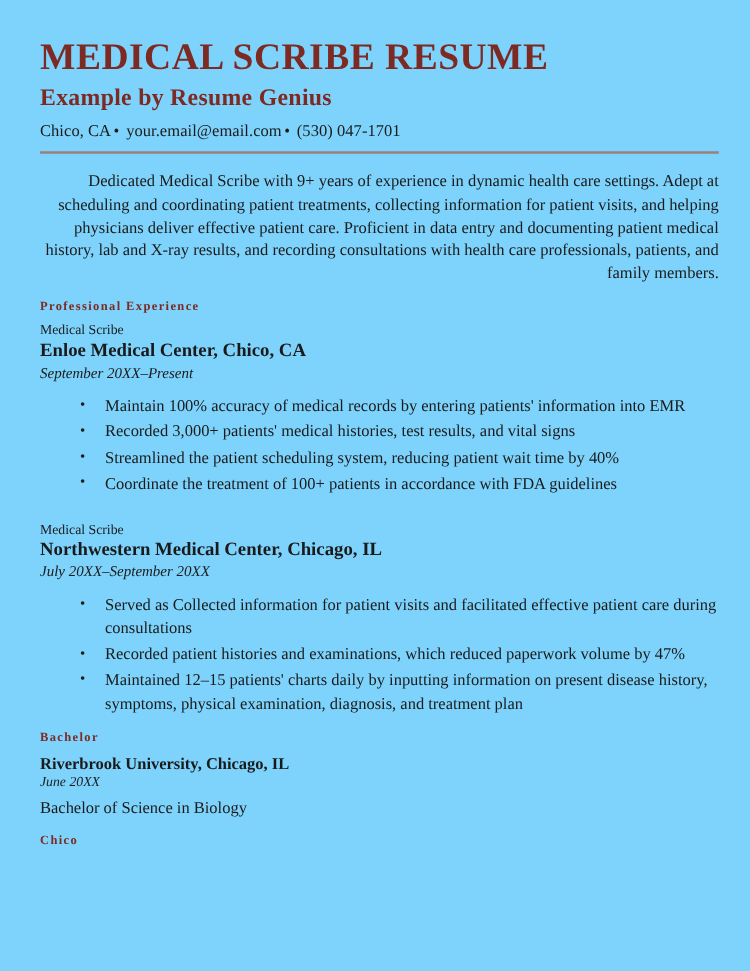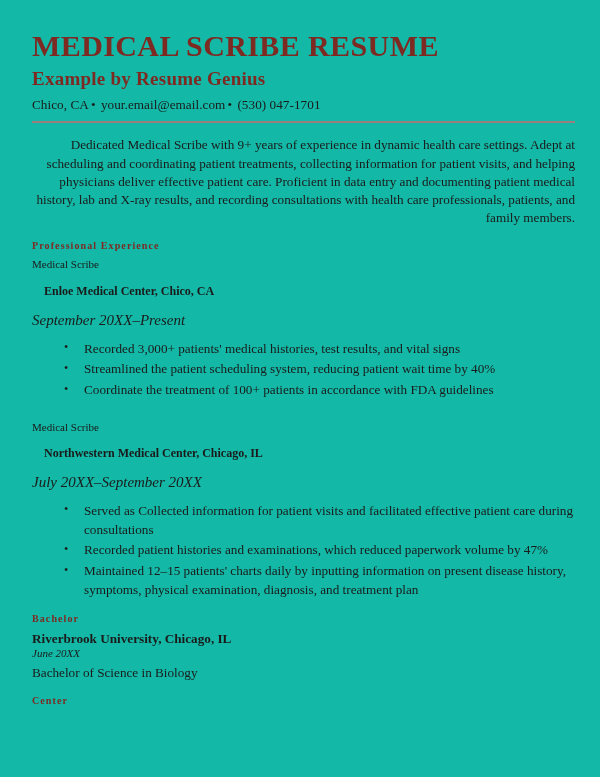--- a/index.html
+++ b/index.html
@@ -14,21 +14,21 @@
     font-family: "Liberation Serif", "DejaVu Serif", serif;
     color: #1a1a1a;
     -webkit-font-smoothing: antialiased;
   }
 
   .page {
     width: 600px;
     height: 777px;
     box-sizing: border-box;
     padding: 30px 27px 0 32px;
-    background: #14b8a6;
+    background: #7dd3fc;
     position: relative;
   }
 
   
   .resume-title {
     font-family: "Liberation Serif", "DejaVu Serif", serif;
     font-size: 30px;
     font-weight: bold;
     color: #7d2a22;
     letter-spacing: 0.4px;
@@ -78,27 +78,27 @@
   }
 
   
   .job { margin-bottom: 4px; }
   .job-title {
     font-size: 11px;
     line-height: 1.24;
     margin: 0;
   }
   .job-employer {
+    font-size: 15px;
+    font-weight: bold;
+    line-height: 1.24;
+    margin: 0;
+  }
+  .job-dates {
     font-size: 12px;
-    font-weight: bold;
-    line-height: 1.24;
-    margin: 12px;
-  }
-  .job-dates {
-    font-size: 15px;
     font-style: italic;
     line-height: 1.24;
     margin: 0;
   }
 
   
   ul.bullets {
     margin: 10px 0 0 0;
     padding: 0 0 0 32px;
     list-style: none;
@@ -163,20 +163,21 @@
   <p class="summary">Dedicated Medical Scribe with 9+ years of experience in dynamic health care settings. Adept at scheduling and coordinating patient treatments, collecting information for patient visits, and helping physicians deliver effective patient care. Proficient in data entry and documenting patient medical history, lab and X-ray results, and recording consultations with health care professionals, patients, and family members.</p>
 
   <section>
     <h2 class="section-heading">Professional Experience</h2>
 
     <div class="job">
       <div class="job-title">Medical Scribe</div>
       <div class="job-employer">Enloe Medical Center, Chico, CA</div>
       <div class="job-dates">September 20XX–Present</div>
       <ul class="bullets">
+        <li>Maintain 100% accuracy of medical records by entering patients' information into EMR</li>
         <li>Recorded 3,000+ patients' medical histories, test results, and vital signs</li>
         <li>Streamlined the patient scheduling system, reducing patient wait time by 40%</li>
         <li>Coordinate the treatment of 100+ patients in accordance with FDA guidelines</li>
       </ul>
     </div>
 
     <div class="job job-block-2">
       <div class="job-title">Medical Scribe</div>
       <div class="job-employer">Northwestern Medical Center, Chicago, IL</div>
       <div class="job-dates">July 20XX–September 20XX</div>
@@ -189,17 +190,17 @@
   </section>
 
   <section>
     <h2 class="section-heading">Bachelor</h2>
     <div class="edu-school">Riverbrook University, Chicago, IL</div>
     <div class="edu-date">June 20XX</div>
     <div class="edu-degree">Bachelor of Science in Biology</div>
   </section>
 
   <section>
-    <h2 class="section-heading">Center</h2>
+    <h2 class="section-heading">Chico</h2>
 
   </section>
 
 </div>
 
 </body></html>

